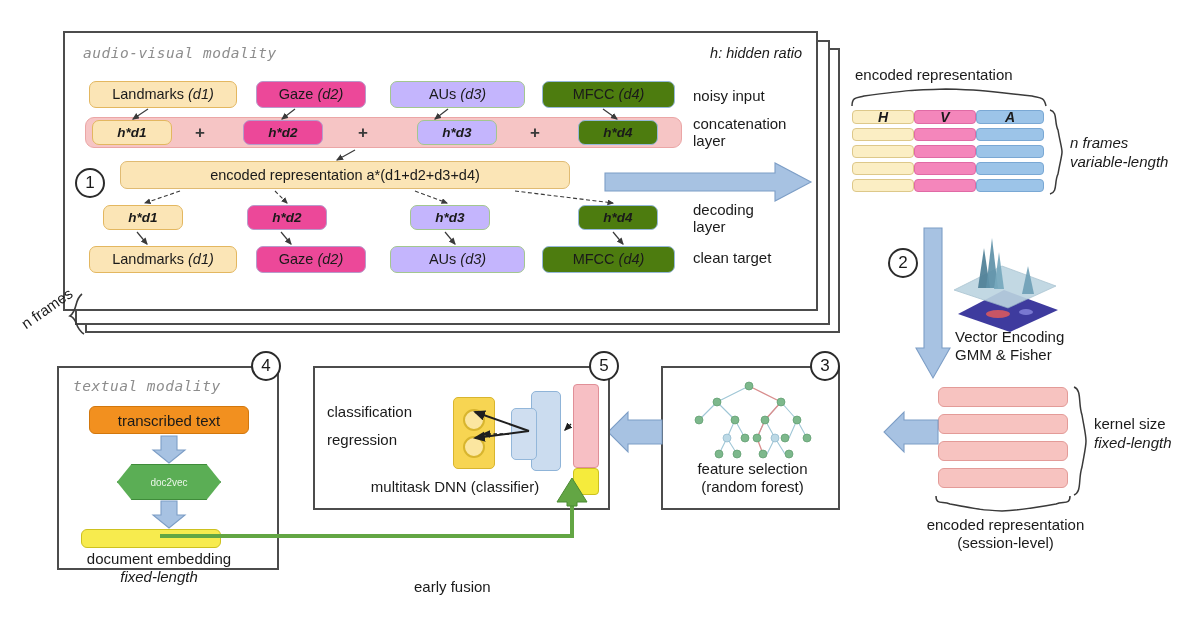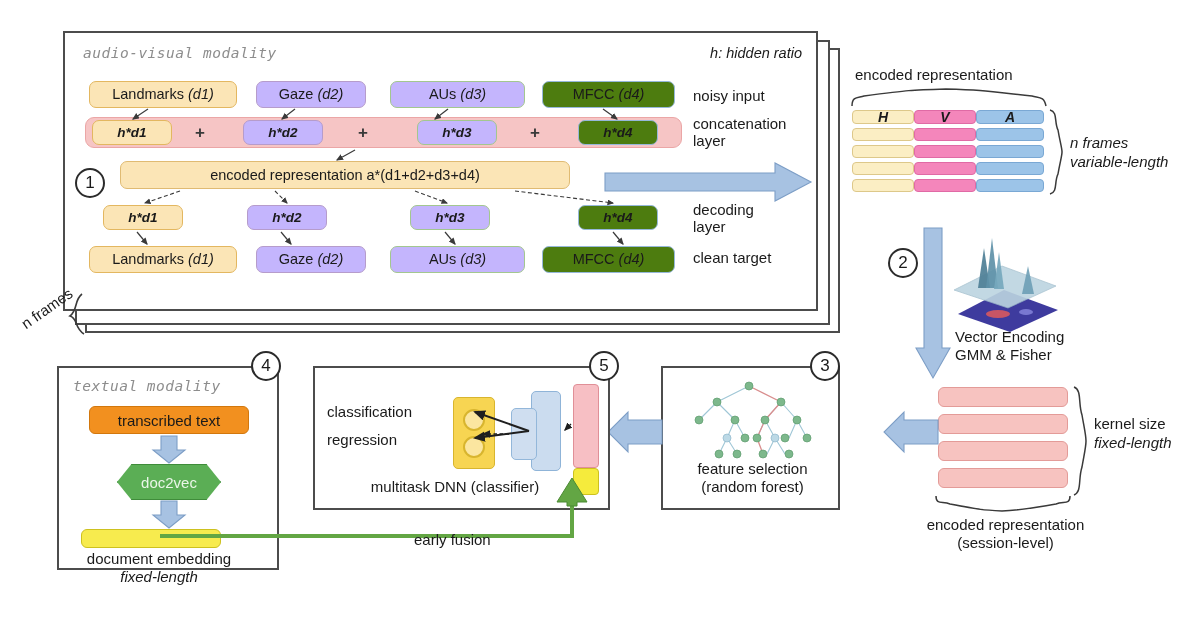--- a/index.html
+++ b/index.html
@@ -15,21 +15,21 @@
 
   .modlabel{font-family:"DejaVu Sans Mono", monospace;font-style:italic;
             font-size:14.5px;color:#8d8d8d;letter-spacing:.5px;white-space:nowrap;}
 
   .chip{border-radius:7px;border:1.6px solid #bdbdbd;
         display:flex;align-items:center;justify-content:center;
         font-size:14.5px;white-space:nowrap;text-align:center;line-height:1;}
   .chip i{font-style:italic;}
 
   .c-yellow{background:#fbe5b6;border-color:#e3b760;}
-  .c-purple{background:#c4b5fd;border-color:#b69ccb;}
+  .c-purple{background:#ec4899;border-color:#b69ccb;}
   .c-green {background:#c4b5fd;border-color:#a3c78f;}
   .c-blue  {background:#4d7c0f;border-color:#96b8da;}
   .c-pinkband{background:#f6c5c5;border-color:#eba6a6;}
   .c-encoded{background:#fbe5b6;border-color:#e0bb73;}
 
   .small-chip{font-size:13.5px;font-style:italic;font-weight:bold;}
 
   .side-note{font-size:15px;line-height:1.15;white-space:nowrap;}
   .ital{font-style:italic;}
 
@@ -56,21 +56,21 @@
   .dnn-yellow{background:#f7d552;border:1.6px solid #d8b52e;}
   .dnn-blue{background:#cbdcef;border:1.6px solid #8fb4d8;}
   .dnn-blue2{background:#cfdef0;border:1.6px solid #93b7da;}
   .dnn-pink{background:#f7bfc4;border:1.6px solid #e08f97;}
   .dnn-yellow2{background:#f5eb3c;border:1.6px solid #ccc11f;}
   .neuron{border:2px solid #d8b52e;border-radius:50%;background:#fbe6a0;}
 
   .hexa{background:#5bae55;border:1.5px solid #3f8c3a;
         clip-path:polygon(14% 0,86% 0,100% 50%,86% 100%,14% 100%,0 50%);
         display:flex;align-items:center;justify-content:center;
-        color:#eaf6e8;font-size:15px;}
+        color:#eaf6e8;font-size:10px;}
 
   .orange-chip{background:#f2901f;border:1.5px solid #d2770d;border-radius:6px;
                display:flex;align-items:center;justify-content:center;
                font-size:15px;color:#1a1a1a;}
 
   .ydoc{background:#f7eb4e;border:1.6px solid #cdc11f;border-radius:6px;}
 
   .caption{font-size:15px;line-height:1.2;text-align:center;white-space:nowrap;}
   svg{overflow:visible;}
 </style>
@@ -412,15 +412,15 @@
   </div>
   <div class="abs circnum" style="left:251px;top:351px;width:30px;height:30px;">
     <span>4</span>
   </div>
 
   <div class="abs fuse-line" style="left:160px;top:534px;width:414px;height:4px;"></div>
   <div class="abs fuse-line" style="left:570px;top:500px;width:4px;height:38px;"></div>
   <svg class="abs" style="left:556px;top:478px;width:32px;height:28px;pointer-events:none;">
     <path d="M16,0 L31,24 L21,24 L21,28 L11,28 L11,24 L1,24 z" fill="#63a644" stroke="#4b8a33" stroke-width="1"></path>
   </svg>
-  <div class="abs" style="left:414px;top:531px;font-size:15px;white-space:nowrap;">early fusion</div>
+  <div class="abs" style="left:414px;top:578px;font-size:15px;white-space:nowrap;">early fusion</div>
 
 </div>
 
 </body></html>

